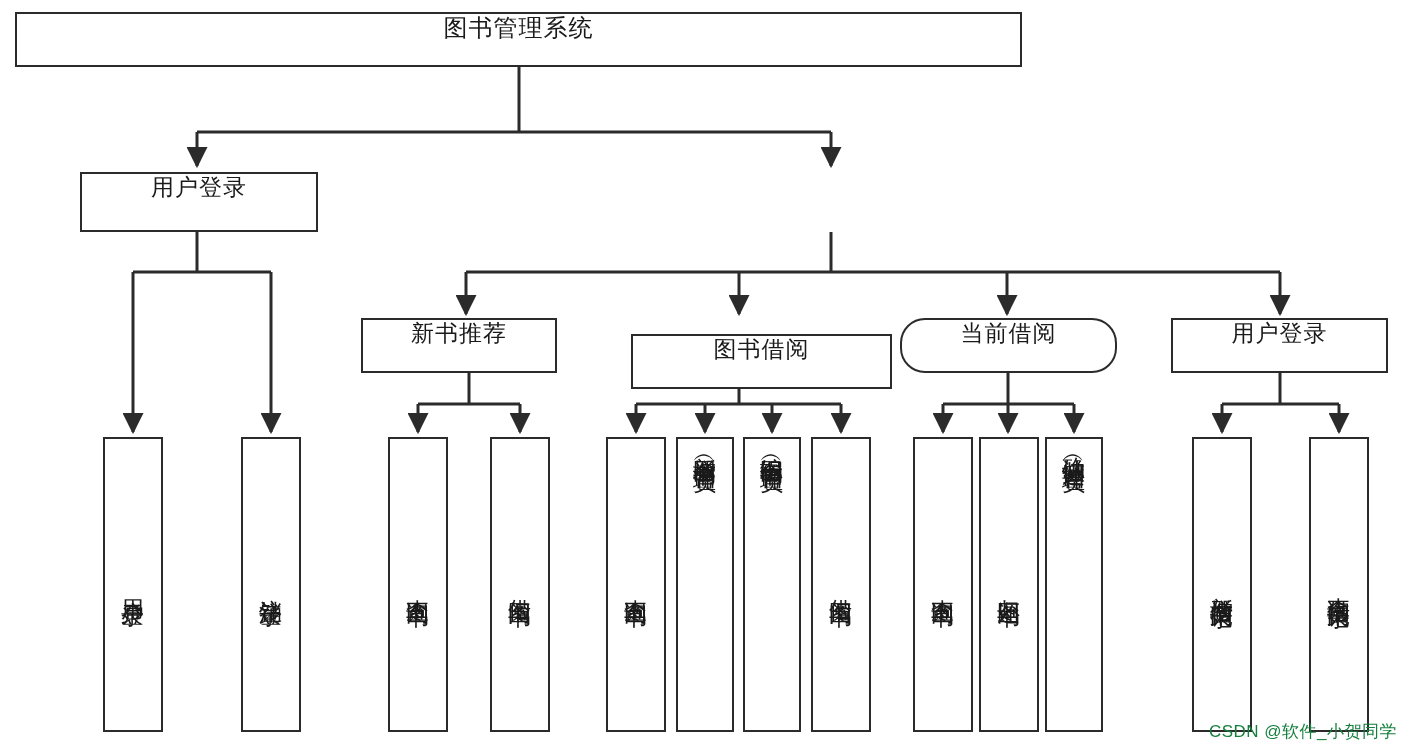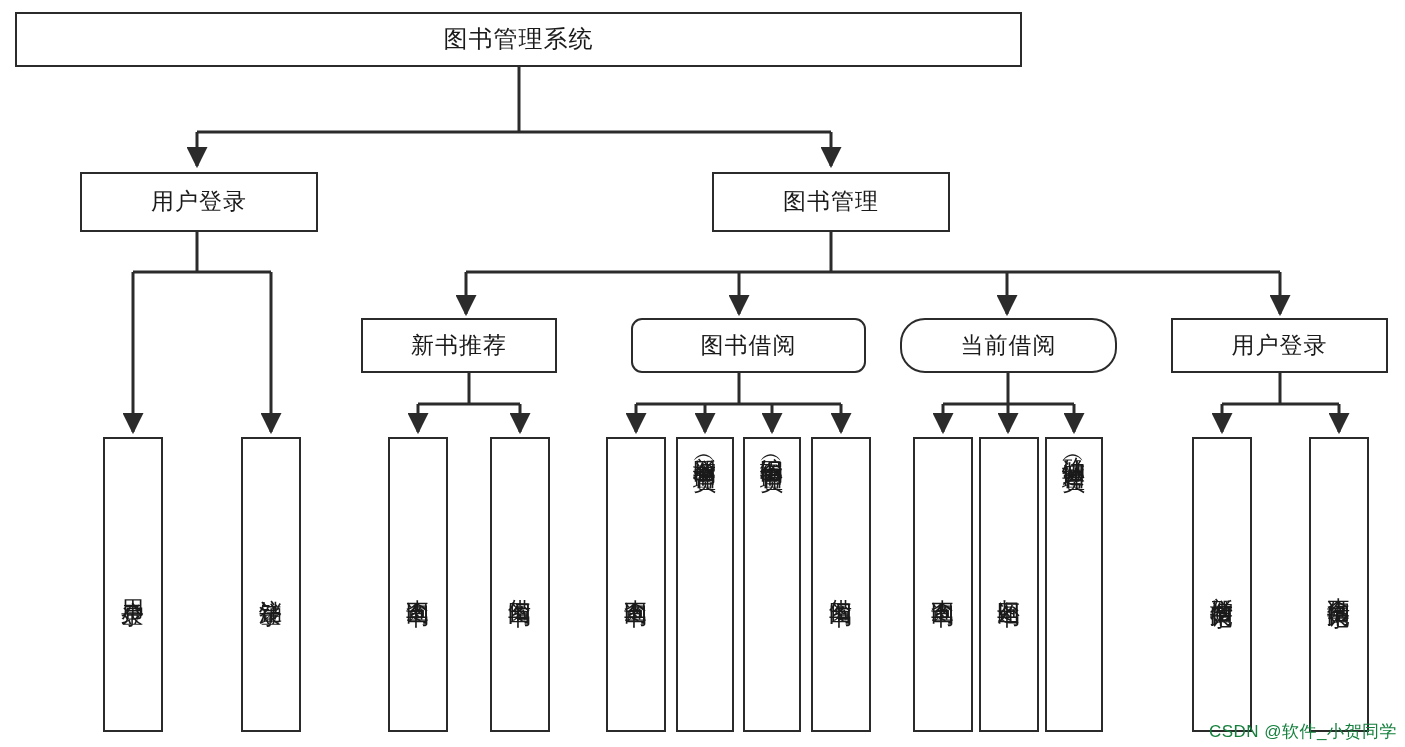--- a/index.html
+++ b/index.html
@@ -25,21 +25,21 @@
     width: 1405px;
     height: 747px;
     pointer-events: none;
   }
   .node {
     position: absolute;
     box-sizing: border-box;
     border: 2.5px solid #2b2b2b;
     background: #ffffff;
     display: flex;
-    align-items: center;
+    align-items: flex-start;
     justify-content: center;
     color: #1a1a1a;
   }
   .node.horizontal {
     font-size: 23px;
     letter-spacing: 1px;
     line-height: 1.2;
   }
   .node.root {
     font-size: 24px;
@@ -133,28 +133,25 @@
     </g>
   </svg>
 
   <div class="node horizontal root" style="left:15px; top:12px; width:1007px; height:55px;">
     <span>图书管理系统</span>
   </div>
 
   <div class="node horizontal" style="left:80px; top:172px; width:238px; height:60px;">
     <span>用户登录</span>
   </div>
-  <div class="node horizontal" style="left:712px; top:172px; width:238px; height:60px;">
-    <span>图书管理</span>
-  </div>
 
   <div class="node horizontal" style="left:361px; top:318px; width:196px; height:55px;">
     <span>新书推荐</span>
   </div>
-  <div class="node horizontal" style="left:631px; top:318px; width:235px; height:55px;border-radius:11px;">
+  <div class="node horizontal" style="left:631px; top:334px; width:261px; height:55px;">
     <span>图书借阅</span>
   </div>
   <div class="node horizontal" style="left:900px; top:318px; width:217px; height:55px;border-radius:25px;">
     <span>当前借阅</span>
   </div>
   <div class="node horizontal" style="left:1171px; top:318px; width:217px; height:55px;">
     <span>用户登录</span>
   </div>
 
   <div class="node vertical vcenter" style="left:103px; top:437px; width:60px; height:295px;">

